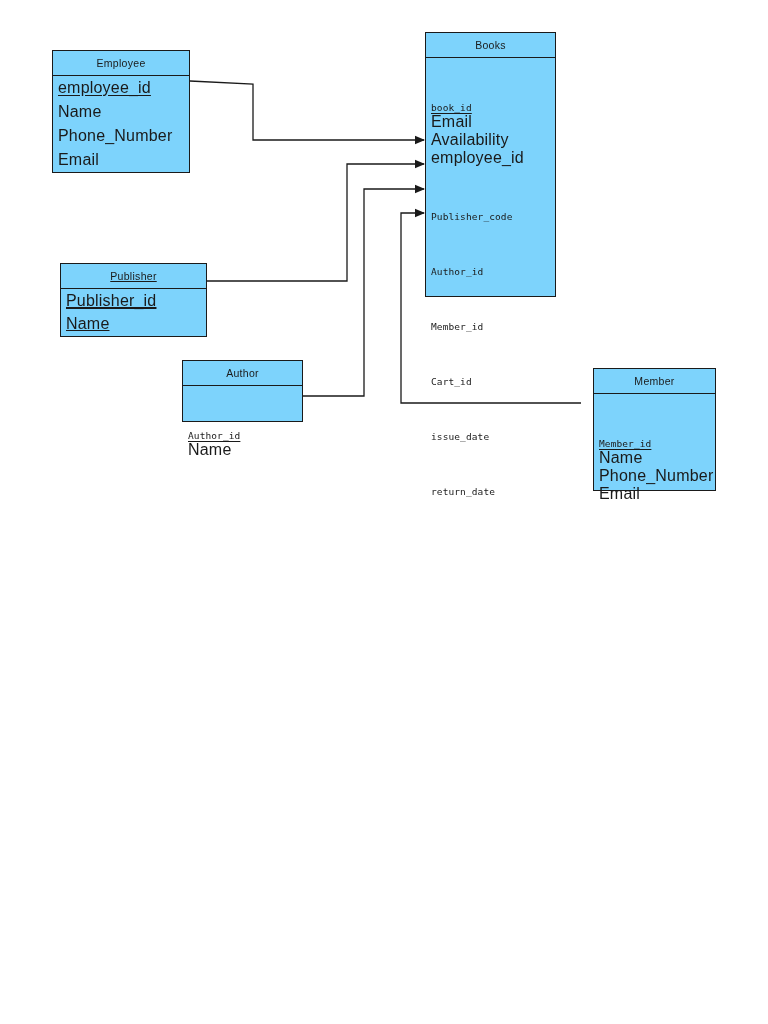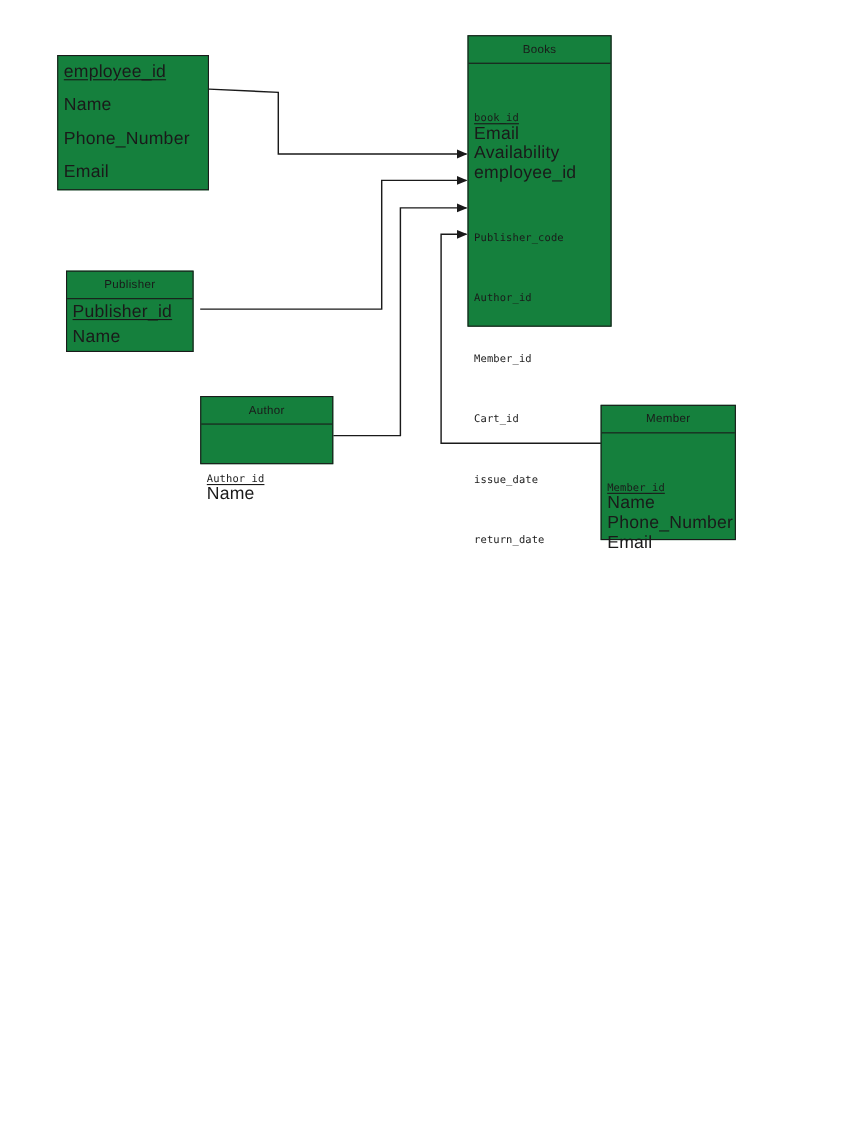--- a/index.html
+++ b/index.html
@@ -21,21 +21,21 @@
     left: 0;
     top: 0;
     width: 768px;
     height: 1024px;
     pointer-events: none;
   }
   .entity {
     position: absolute;
     box-sizing: border-box;
     border: 1.4px solid #1a1a1a;
-    background: #15803d;
+    background: #7dd3fc;
     display: flex;
     flex-direction: column;
   }
   .entity-header {
     box-sizing: border-box;
     height: 25px;
     flex: 0 0 25px;
     border-bottom: 1.6px solid #1a1a1a;
     display: flex;
     align-items: center;
@@ -79,20 +79,21 @@
         <path d="M0,0.8 L10,5 L0,9.2 z" fill="#1a1a1a"></path>
       </marker>
     </defs>
   <polyline points="190,81 253,84 253,140 424,140" fill="none" stroke="#1a1a1a" stroke-width="1.3" marker-end="url(#arrowhead)"></polyline>
       <polyline points="182,281 347,281 347,164 424,164" fill="none" stroke="#1a1a1a" stroke-width="1.3" marker-end="url(#arrowhead)"></polyline>
       <polyline points="303,396 364,396 364,189 424,189" fill="none" stroke="#1a1a1a" stroke-width="1.3" marker-end="url(#arrowhead)"></polyline>
       <polyline points="581,403 401,403 401,213 424,213" fill="none" stroke="#1a1a1a" stroke-width="1.3" marker-end="url(#arrowhead)"></polyline>
     </svg>
 
   <div class="entity" style="left:52px; top:50px; width:138px; height:123px;">
+    <div class="entity-header">Employee</div>
     <div class="entity-body">
       <div class="field pk">employee_id</div>
       <div class="field">Name</div>
       <div class="field">Phone_Number</div>
       <div class="field">Email</div>
     </div>
   </div>
 
   <div class="entity" style="left:425px; top:32px; width:131px; height:265px;">
     <div class="entity-header">Books</div>
@@ -103,37 +104,37 @@
       <div class="field">employee_id</div>
       <div class="field mono">Publisher_code</div>
       <div class="field mono">Author_id</div>
       <div class="field mono">Member_id</div>
       <div class="field mono">Cart_id</div>
       <div class="field mono">issue_date</div>
       <div class="field mono">return_date</div>
     </div>
   </div>
 
-  <div class="entity" style="left:60px; top:246px; width:116px; height:74px;">
+  <div class="entity" style="left:60px; top:263px; width:147px; height:74px;text-decoration:underline;">
     <div class="entity-header">Publisher</div>
     <div class="entity-body">
       <div class="field pk">Publisher_id</div>
       <div class="field">Name</div>
     </div>
   </div>
 
   <div class="entity" style="left:182px; top:360px; width:121px; height:62px;">
     <div class="entity-header">Author</div>
     <div class="entity-body">
       <div class="field pk mono">Author_id</div>
       <div class="field">Name</div>
     </div>
   </div>
 
-  <div class="entity" style="left:546px; top:368px; width:123px; height:123px;">
+  <div class="entity" style="left:593px; top:368px; width:123px; height:123px;">
     <div class="entity-header">Member</div>
     <div class="entity-body">
       <div class="field pk mono">Member_id</div>
       <div class="field">Name</div>
       <div class="field">Phone_Number</div>
       <div class="field">Email</div>
     </div>
   </div>
 
 </div>

